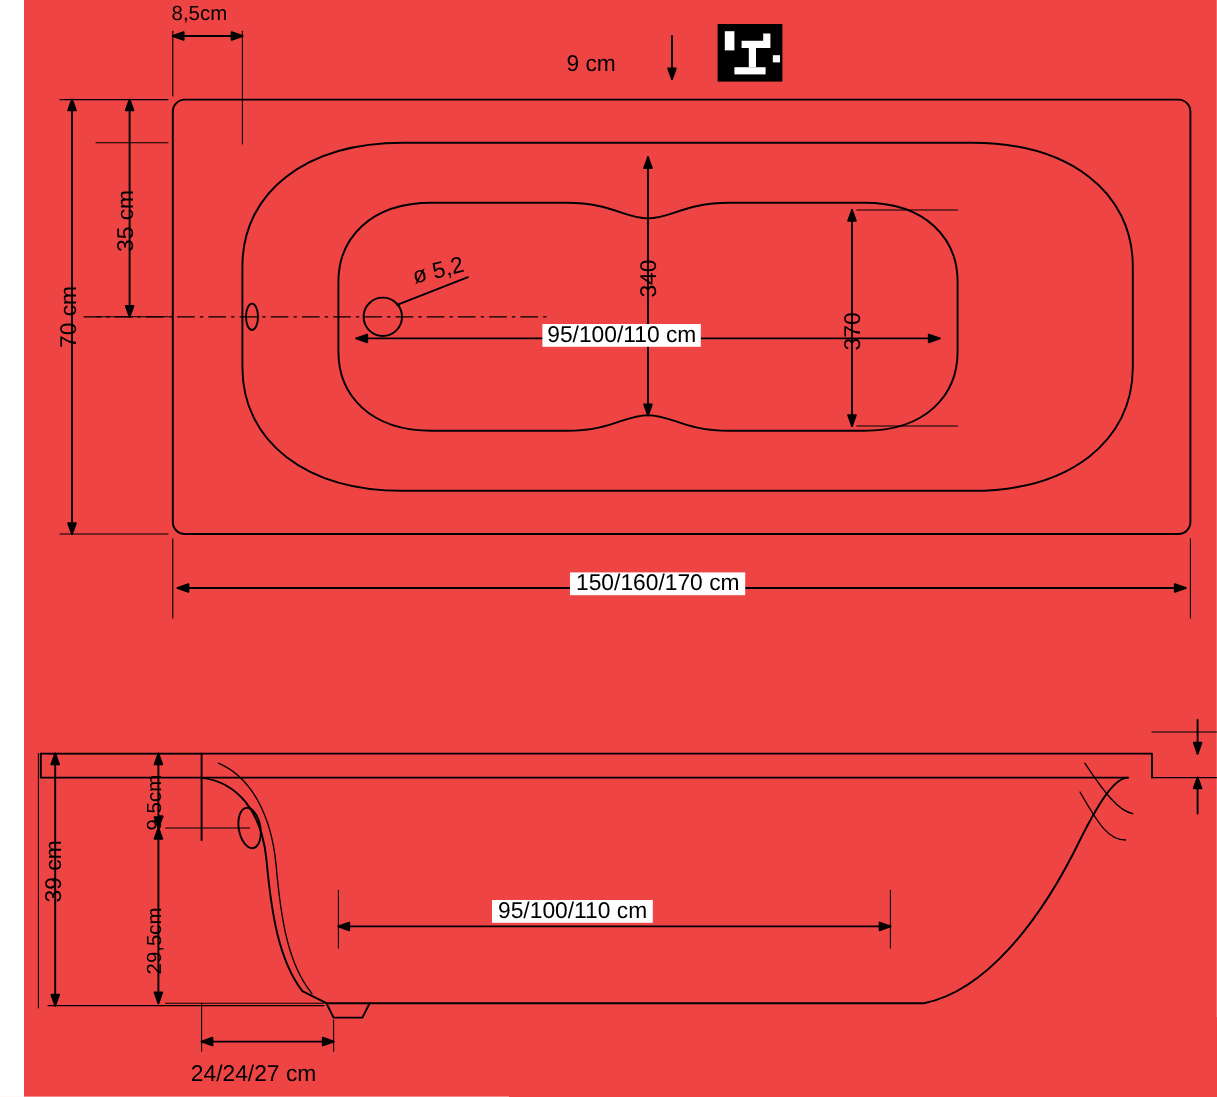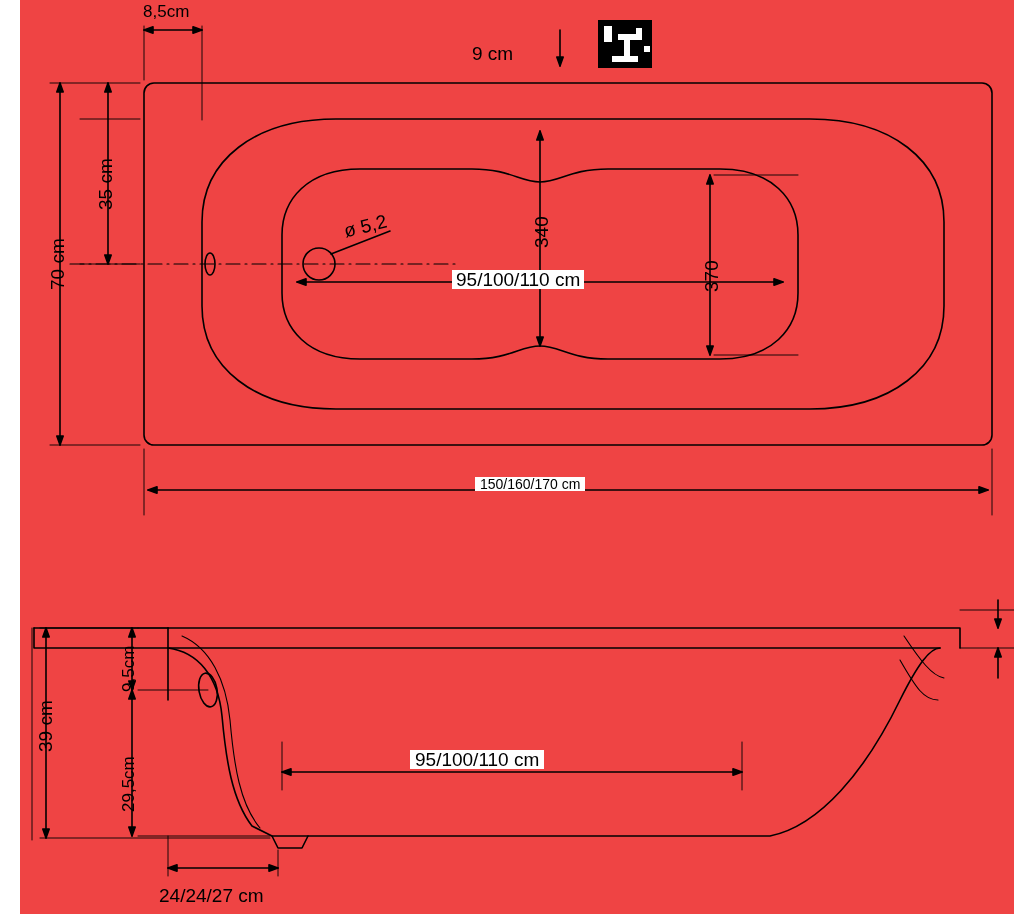--- a/index.html
+++ b/index.html
@@ -241,21 +241,21 @@
   <div class="lbl vert" style="left:28px; top:290px; font-size:19px; transform:rotate(-90deg);">70 cm</div>
 
   <div class="lbl" style="left:322px; top:222px; font-size:19px; transform:rotate(-14deg); transform-origin:0 0;">ø 5,2</div>
 
   <div class="lbl vert" style="left:512px; top:248px; font-size:19px; transform:rotate(-90deg);">340</div>
 
   <div class="lbl vert" style="left:682px; top:292px; font-size:19px; transform:rotate(-90deg);">370</div>
 
   <div class="lbl" style="left:432px; top:270px; font-size:19px; background:#ffffff; padding:0 4px;">95/100/110 cm</div>
 
-  <div class="lbl" style="left:455px; top:477px; font-size:14px; background:#ffffff; padding:0 5px;">150/160/170 cm</div>
+  <div class="lbl" style="left:455px; top:477px; font-size:19px; background:#ffffff; padding:0 5px;">150/160/170 cm</div>
 
   <div class="lbl vert" style="left:100px; top:692px; font-size:17px; transform:rotate(-90deg);">9,5cm</div>
 
   <div class="lbl vert" style="left:100px; top:812px; font-size:17px; transform:rotate(-90deg);">29,5cm</div>
 
   <div class="lbl vert" style="left:16px; top:752px; font-size:19px; transform:rotate(-90deg);">39 cm</div>
 
   <div class="lbl vert" style="left:994px; top:670px; font-size:19px; transform:rotate(-90deg);">4 cm</div>
 
   <div class="lbl" style="left:390px; top:750px; font-size:19px; background:#ffffff; padding:0 5px;">95/100/110 cm</div>

